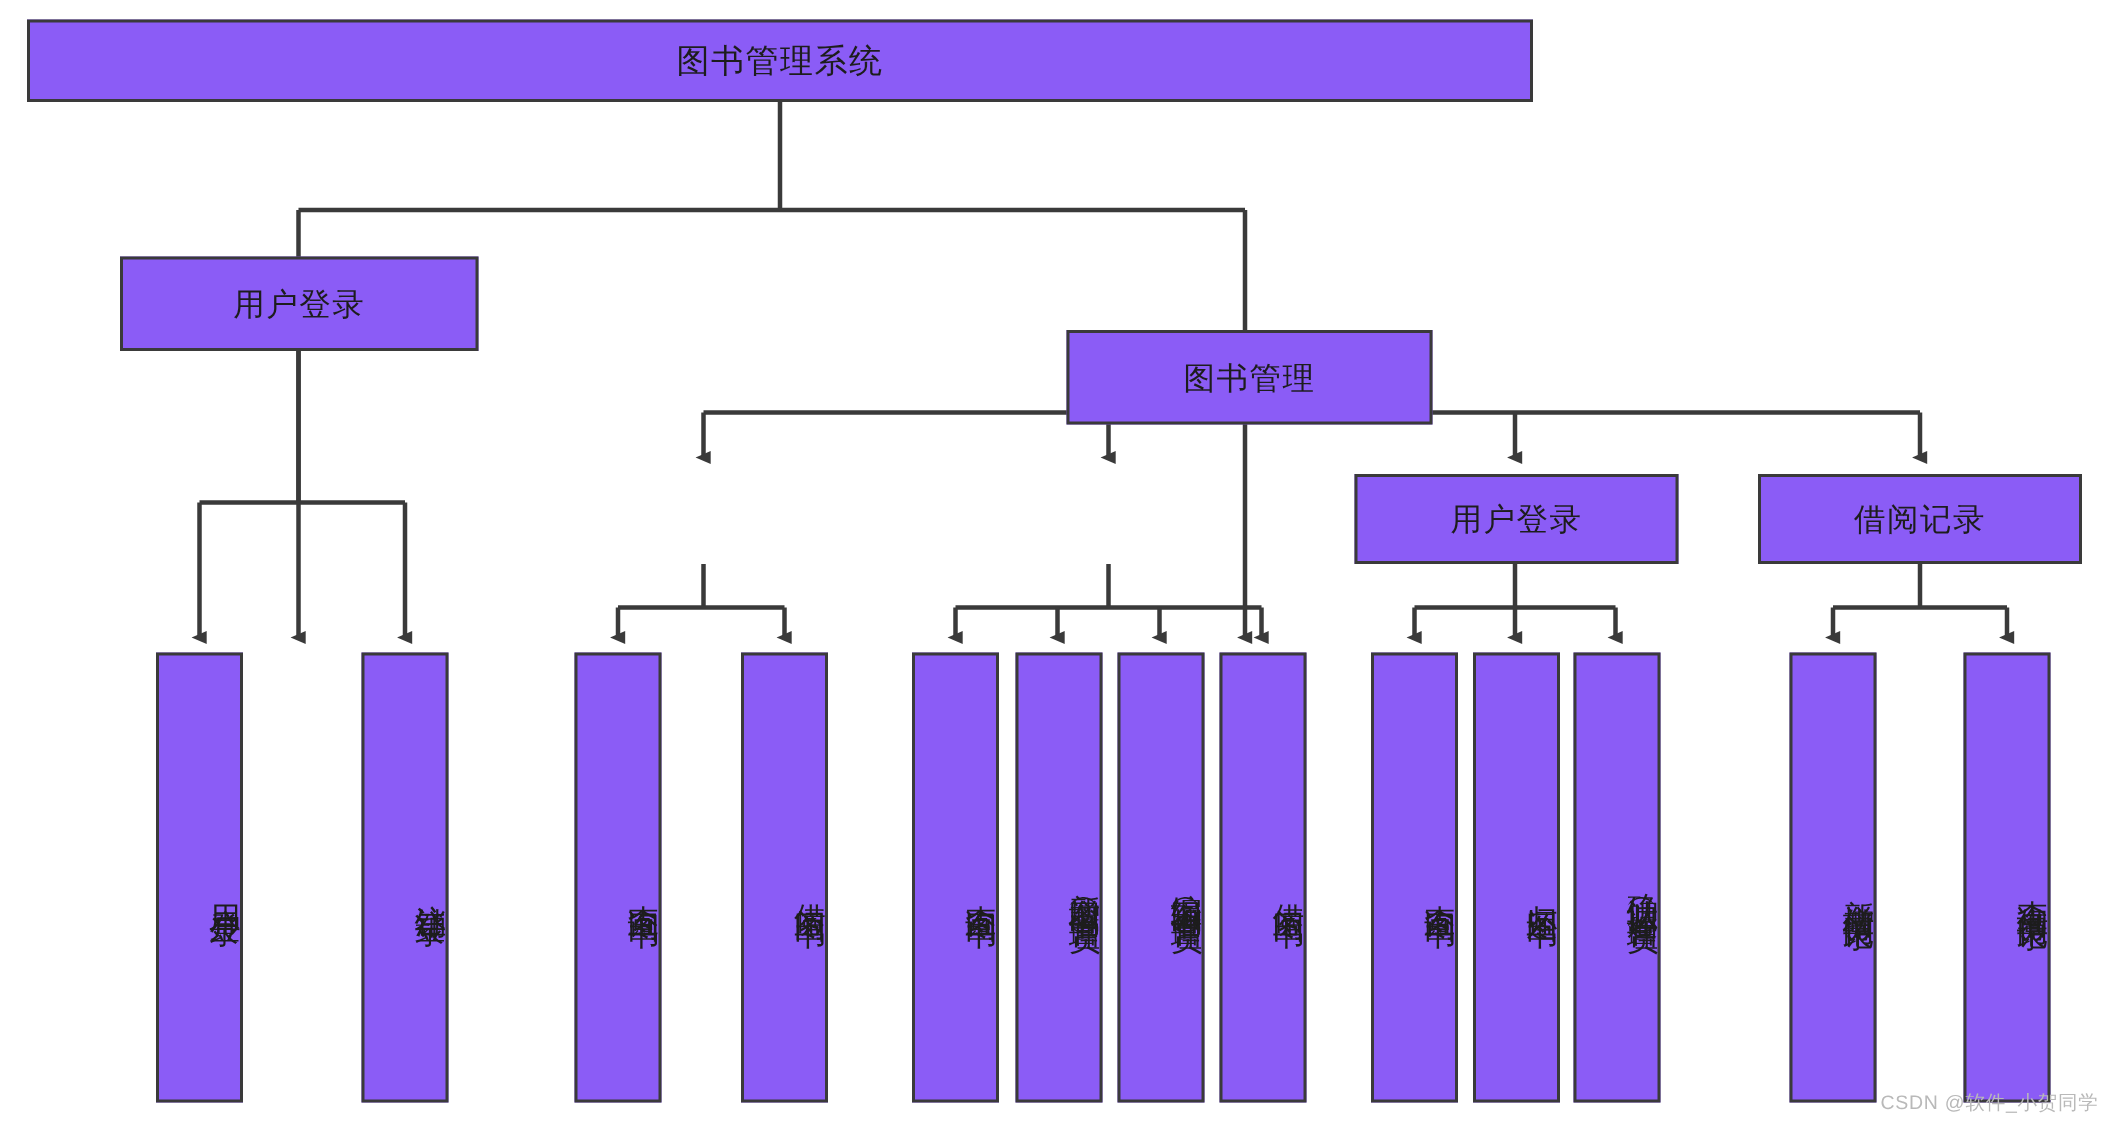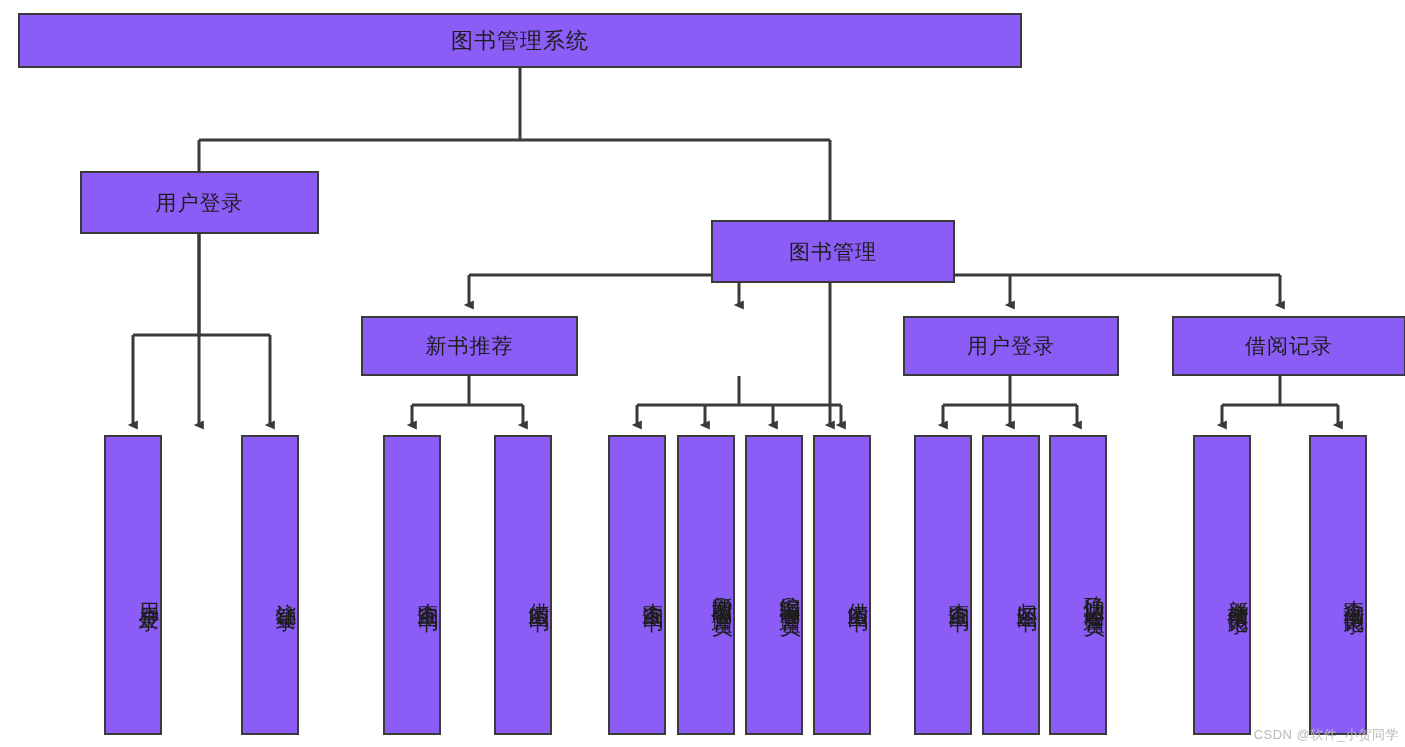--- a/index.html
+++ b/index.html
@@ -113,27 +113,24 @@
     <span>图书管理系统</span>
   </div>
 
   <div class="node h" style="left:80px;top:171px;width:239px;height:63px;">
     <span>用户登录</span>
   </div>
   <div class="node h" style="left:711px;top:184px;width:244px;height:63px;margin-top:36px;">
     <span>图书管理</span>
   </div>
 
-  <div class="node h" style="left:361px;top:316px;width:217px;height:60px;">
-    <span>新书推荐</span>
-  </div>
   <div class="node h" style="left:903px;top:316px;width:216px;height:60px;">
     <span>用户登录</span>
   </div>
-  <div class="node h" style="left:1172px;top:316px;width:234px;height:60px;">
+  <div class="node h" style="left:1172px;top:316px;width:216px;height:60px;">
     <span>借阅记录</span>
   </div>
 
   <div class="node v" style="left:104px;top:435px;width:58px;height:300px;">
     <span class="vtext">用户登录</span>
   </div>
   <div class="node v" style="left:241px;top:435px;width:58px;height:300px;">
     <span class="vtext">注销登录</span>
   </div>
 

